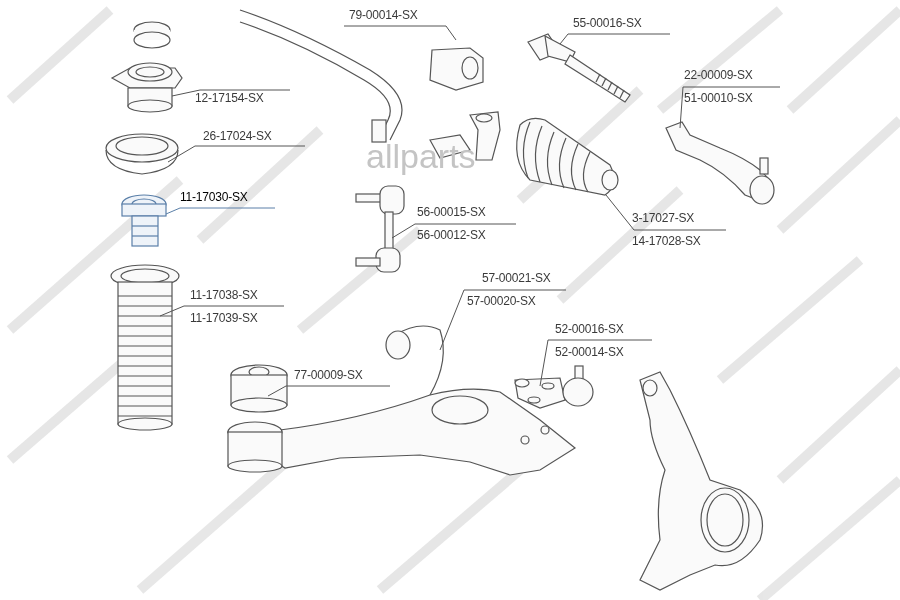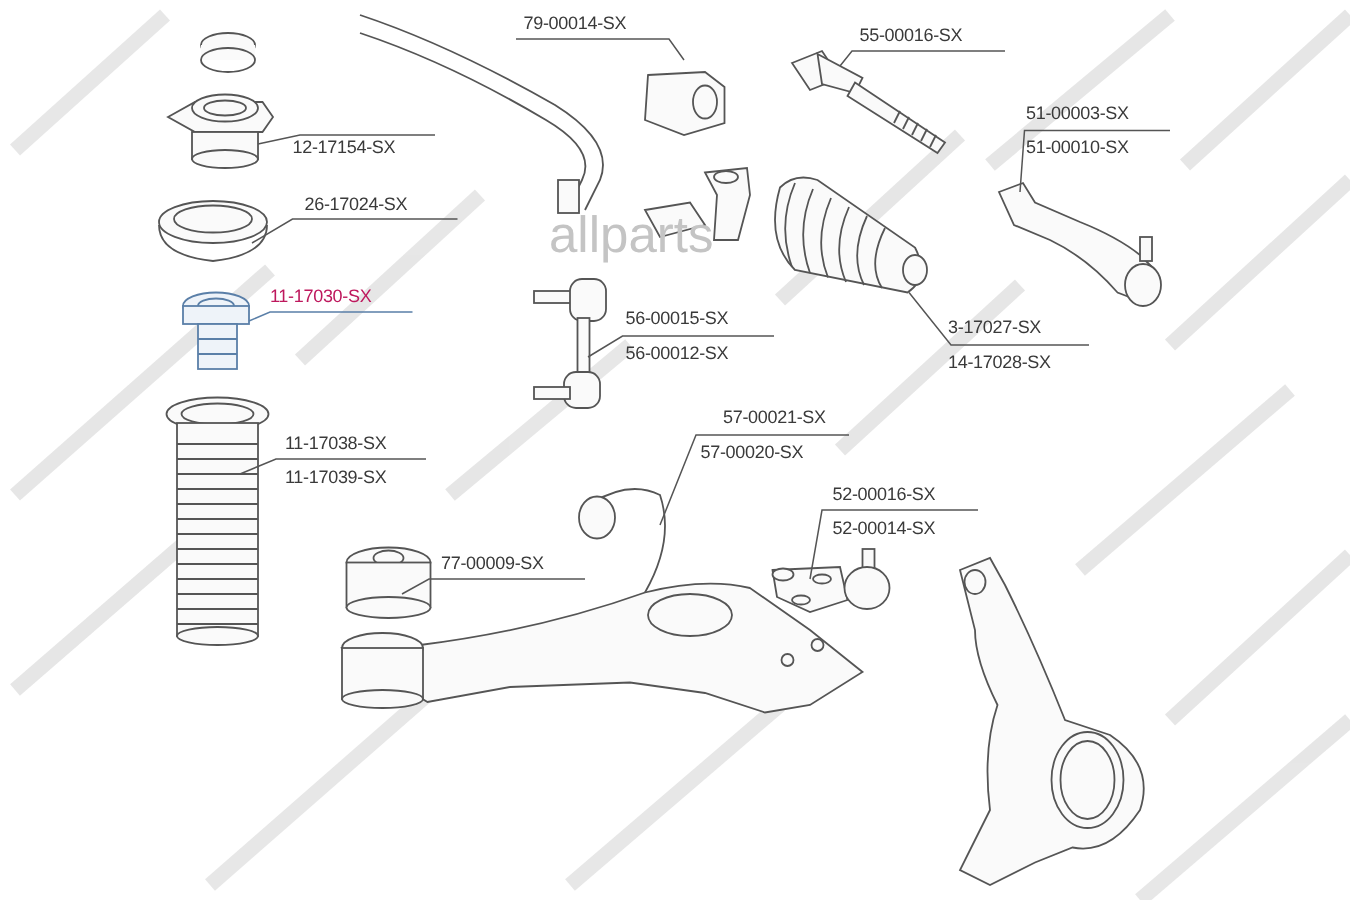--- a/index.html
+++ b/index.html
@@ -1,19 +1,19 @@
 <!DOCTYPE html>
 <html><head>
   <meta charset="utf-8">
   <style>
     html, body { margin:0; padding:0; }
     body { width:900px; height:600px; background:#ffffff; position:relative; overflow:hidden; font-family:"Liberation Sans", sans-serif; }
     #canvas { position:absolute; left:0; top:0; width:900px; height:600px; }
     .lbl { position:absolute; font-size:12px; color:#3a3a3a; letter-spacing:-0.2px; white-space:nowrap; line-height:18px; }
-    .lbl.hl { color:#be185d; }
+    .lbl.hl { color:#000000; }
   </style>
 </head>
 <body>
 
 <svg id="canvas" width="900" height="600" viewBox="0 0 900 600" xmlns="http://www.w3.org/2000/svg">
 
   <g stroke="#e4e4e4" stroke-width="10" fill="none" opacity="0.9">
     <line x1="10" y1="100" x2="110" y2="10"></line>
     <line x1="10" y1="330" x2="180" y2="180"></line>
     <line x1="10" y1="460" x2="160" y2="330"></line>
@@ -197,21 +197,21 @@
 
 <div class="lbl" style="left:195px;top:89px">12-17154-SX</div>
 <div class="lbl" style="left:203px;top:127px">26-17024-SX</div>
 <div class="lbl hl" style="left:180px;top:188px">11-17030-SX</div>
 <div class="lbl" style="left:190px;top:286px">11-17038-SX</div>
 <div class="lbl" style="left:190px;top:309px">11-17039-SX</div>
 <div class="lbl" style="left:349px;top:6px">79-00014-SX</div>
 <div class="lbl" style="left:417px;top:203px">56-00015-SX</div>
 <div class="lbl" style="left:417px;top:226px">56-00012-SX</div>
 <div class="lbl" style="left:573px;top:14px">55-00016-SX</div>
-<div class="lbl" style="left:684px;top:66px">51-00003-SX</div>
+<div class="lbl" style="left:684px;top:66px">22-00009-SX</div>
 <div class="lbl" style="left:684px;top:89px">51-00010-SX</div>
 <div class="lbl" style="left:632px;top:209px">3-17027-SX</div>
 <div class="lbl" style="left:632px;top:232px">14-17028-SX</div>
 <div class="lbl" style="left:482px;top:269px">57-00021-SX</div>
 <div class="lbl" style="left:467px;top:292px">57-00020-SX</div>
 <div class="lbl" style="left:294px;top:366px">77-00009-SX</div>
 <div class="lbl" style="left:555px;top:320px">52-00016-SX</div>
 <div class="lbl" style="left:555px;top:343px">52-00014-SX</div>
 
 </body></html>

